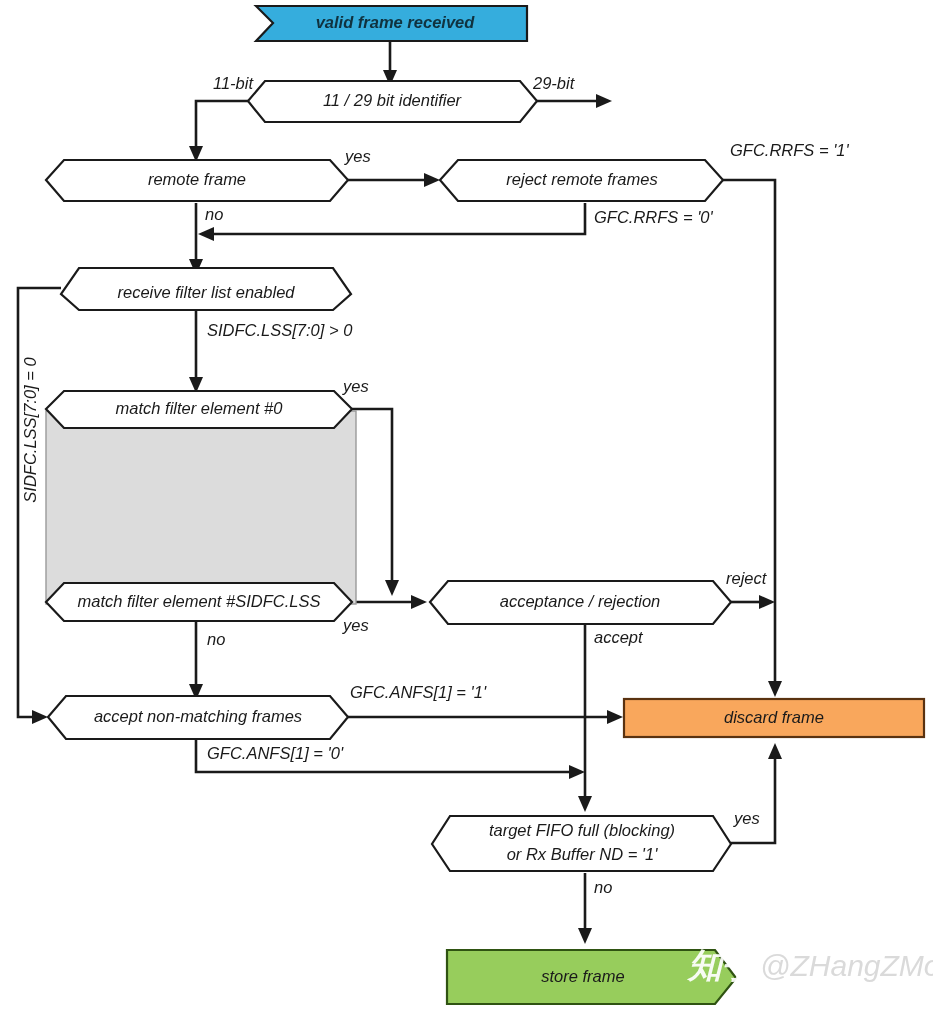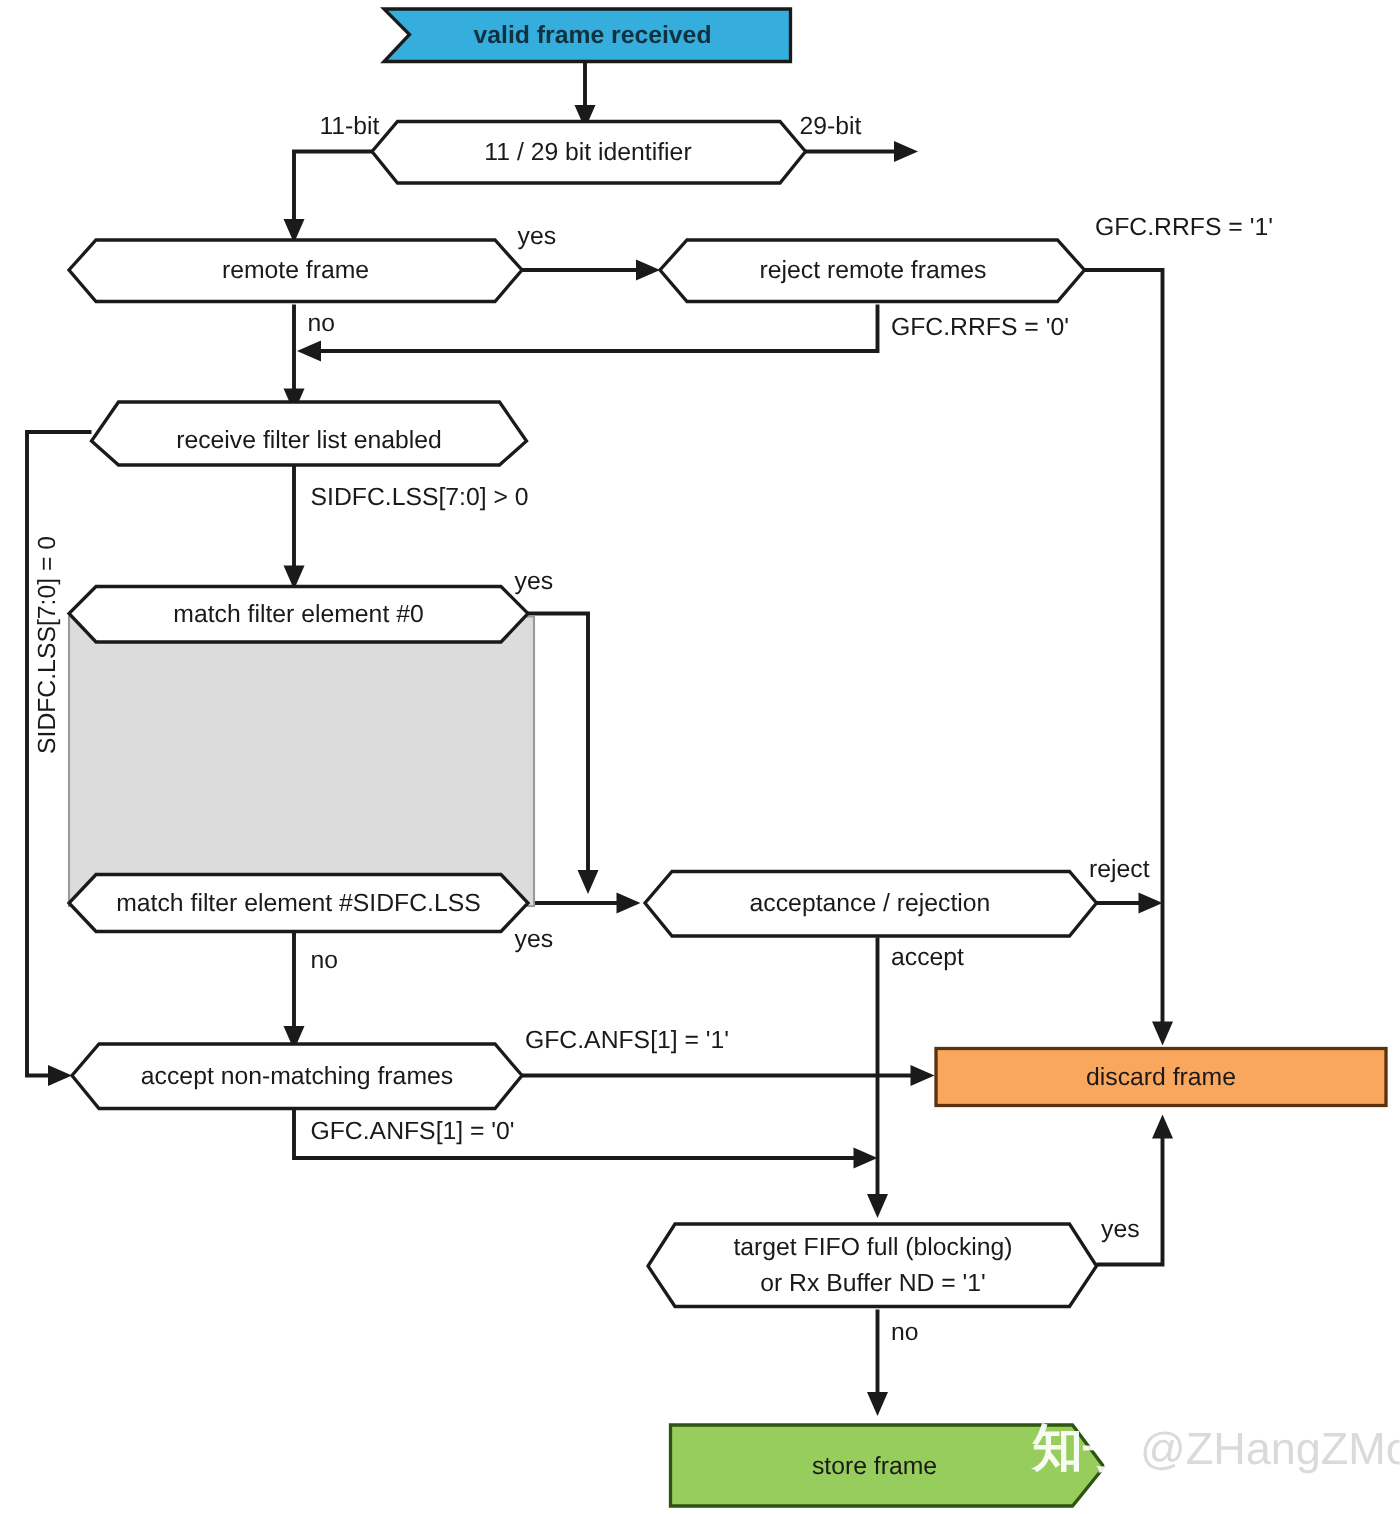--- a/index.html
+++ b/index.html
@@ -10,20 +10,21 @@
   body {
     width: 933px;
     height: 1009px;
     font-family: "Liberation Sans", sans-serif;
     overflow: hidden;
   }
   #diagram-root {
     position: relative;
     width: 767px;
     height: 1009px;
+    font-style: italic;
   }
   svg#flow {
     display: block;
     width: 933px;
     height: 1009px;
   }
   .shape-outline {
     fill: #ffffff;
     stroke: #1a1a1a;
     stroke-width: 2.2;

